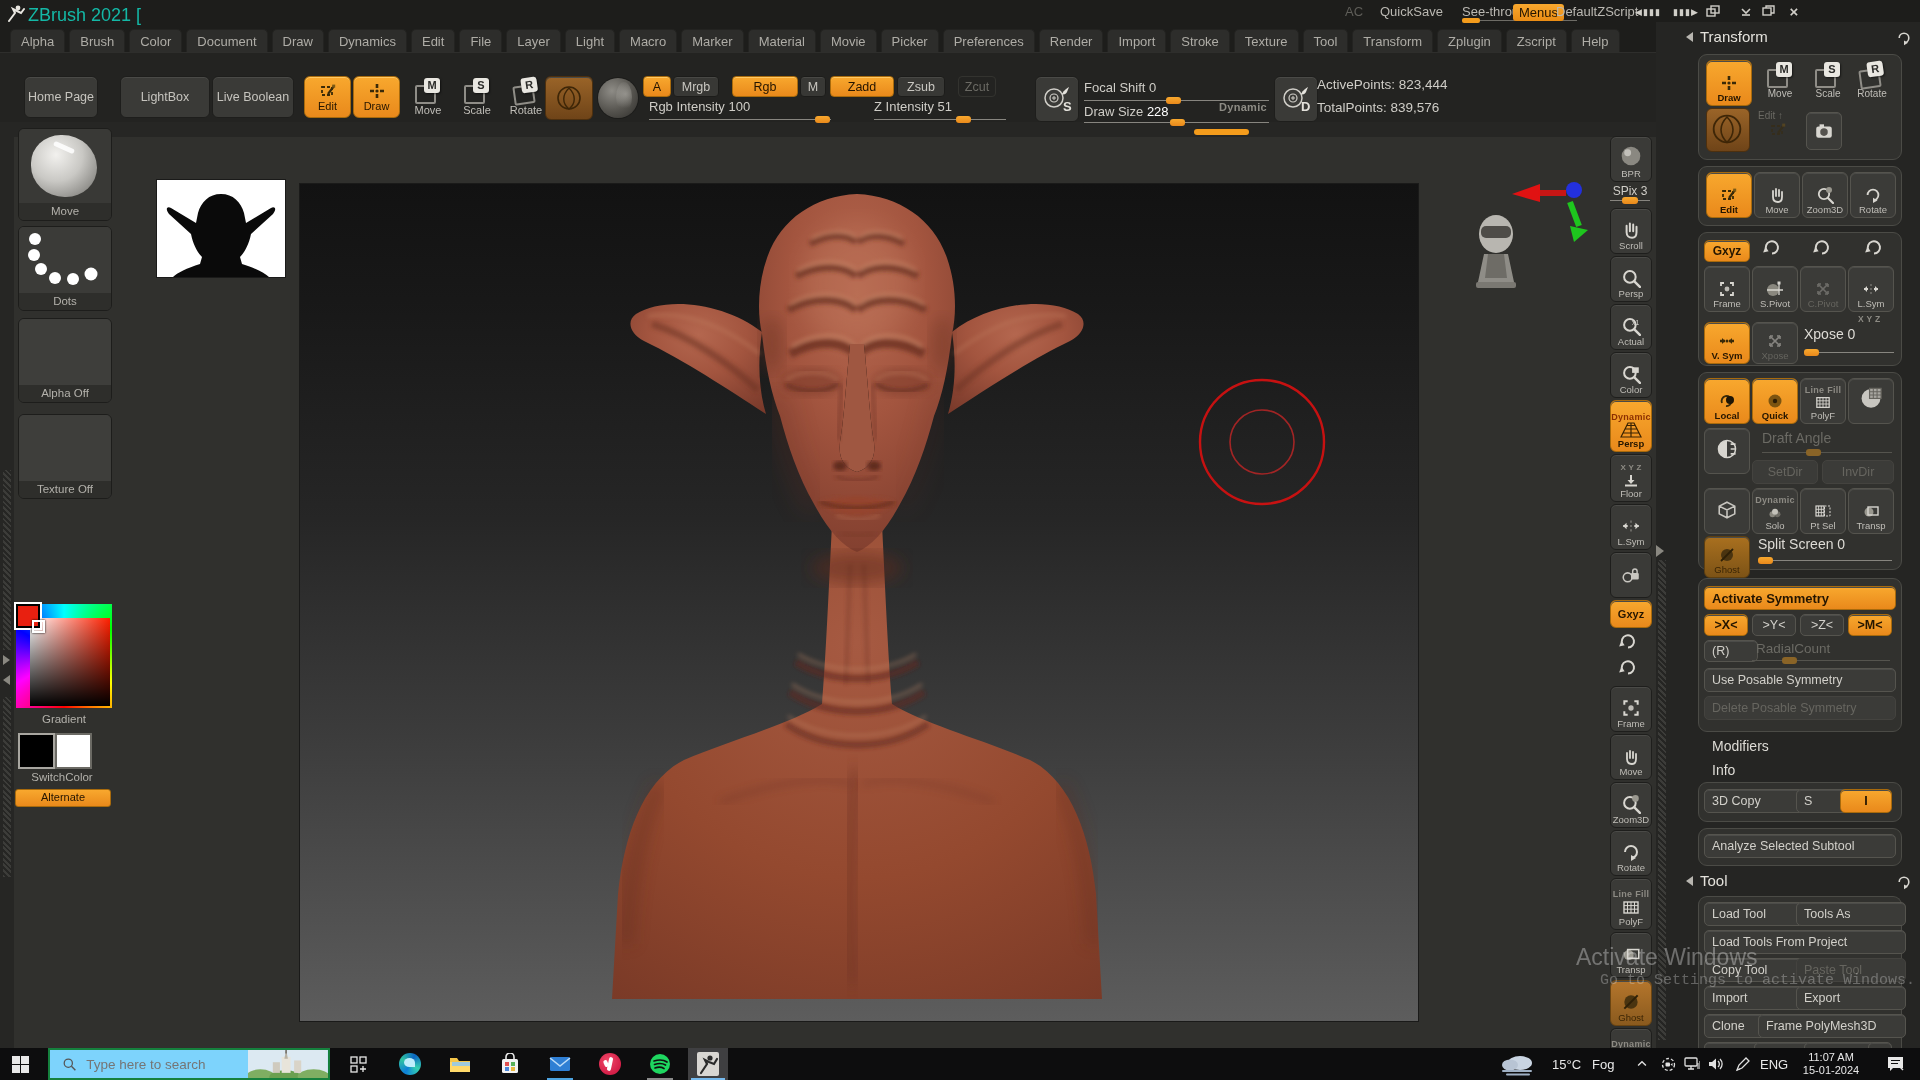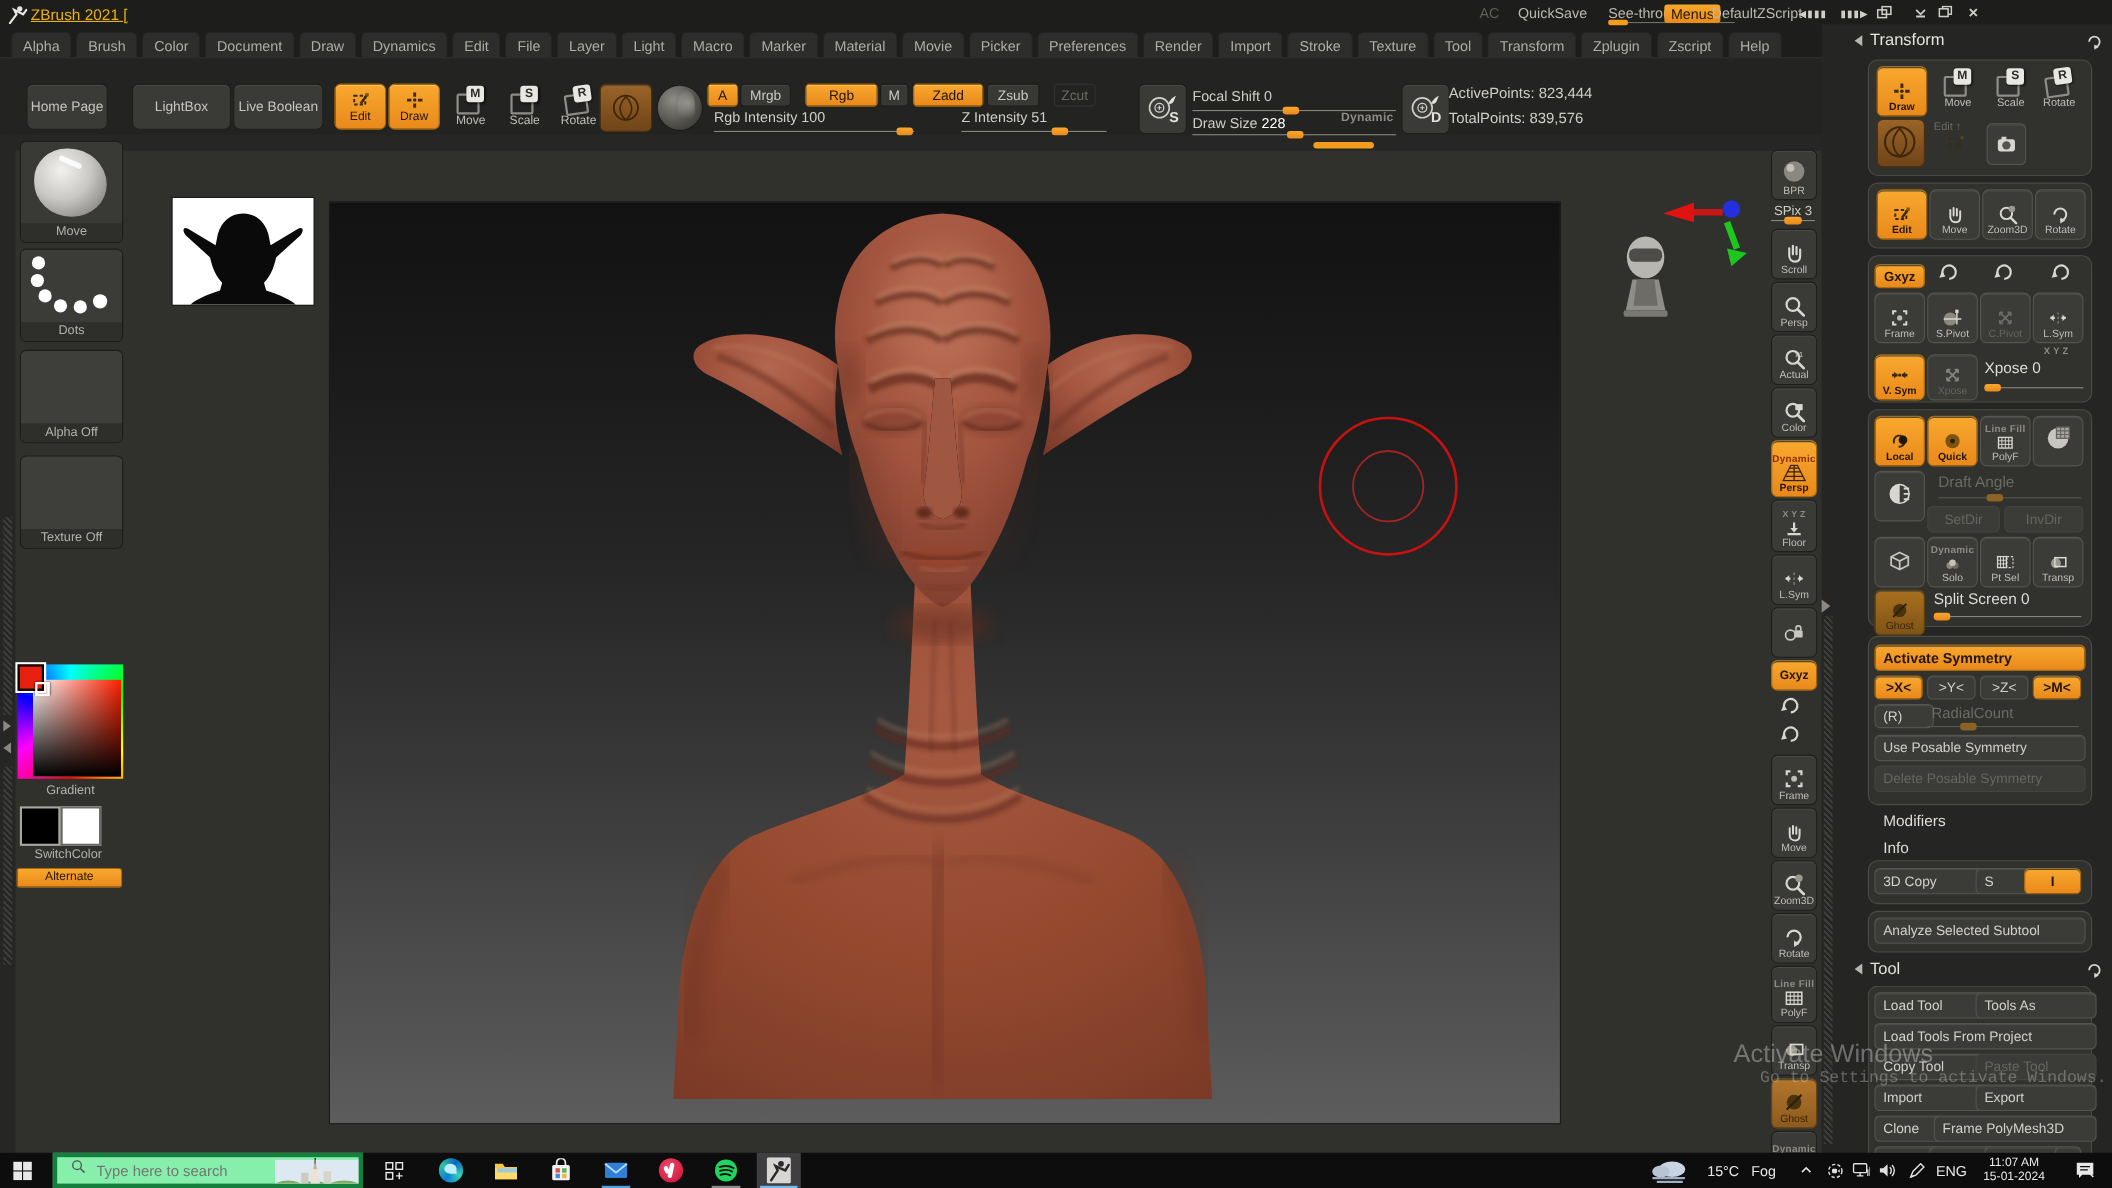--- a/index.html
+++ b/index.html
@@ -1,21 +1,21 @@
 <!DOCTYPE html>
 <html><head>
 <meta charset="utf-8">
 <style>
   html,body{margin:0;padding:0;background:#111;}
   #root{position:relative;width:1920px;height:1080px;overflow:hidden;background:#30302d;
         font-family:"Liberation Sans", sans-serif; -webkit-font-smoothing:antialiased;}
   .abs{position:absolute;}
   
   .titlebar{position:absolute;left:0;top:0;width:1920px;height:27px;background:#1d1d1b;color:#c9c7c1;}
-  .apptitle{position:absolute;left:28px;top:5px;font-size:14px;color:#eab308;text-decoration:underline;}
+  .apptitle{position:absolute;left:28px;top:5px;font-size:18px;color:#14b8a6;}
   .tb-item{position:absolute;top:4px;font-size:13px;color:#bab8b2;}
   .tb-dim{color:#5f5e59;}
   .tb-orange{background:linear-gradient(#f8a82e,#ea8c14);color:#201300;border-radius:3px;padding:1px 6px;}
   .winbtn{position:absolute;top:5px;width:16px;height:14px;color:#d0cec8;font-size:13px;line-height:14px;text-align:center;}
   
   .menubar{position:absolute;left:0;top:27px;width:1920px;height:25px;background:#1d1d1b;display:flex;gap:4px;padding-left:10px;}
   .menu-item{flex:0 0 auto;margin-top:2px;background:#2d2d2b;border:1px solid #232321;border-bottom:none;
              border-radius:5px 5px 0 0;color:#aeaca6;font-size:13px;padding:4px 10px 3px 10px;}
   
   .topshelf{position:absolute;left:0;top:52px;width:1920px;height:70px;background:#232321;border-top:1px solid #2e2e2c;}
@@ -73,22 +73,22 @@
   .pibtn.brown{background:linear-gradient(#a9701f,#7d5316);border-color:#5e3f10;}
   .pibtn.brown .slab{color:#3a2404;}
   .pibtn.dim .slab{color:#66655f;}
   .plabel{position:absolute;font-size:14px;color:#dedcd6;}
   
   .wm1{position:absolute;left:1576px;top:944px;font-size:23px;color:rgba(220,220,220,.40);z-index:50;}
   .wm2{position:absolute;left:1600px;top:972px;font-size:15px;color:rgba(220,220,220,.34);z-index:50;font-family:Liberation Mono, monospace;}
   
   .taskbar{position:absolute;left:0;top:1048px;width:1920px;height:32px;background:#0d0d0e;z-index:60;}
   .tkicon{position:absolute;top:0;width:40px;height:32px;display:flex;align-items:center;justify-content:center;}
-  .searchbox{position:absolute;left:48px;top:0;width:282px;height:32px;background:#86efac;border:4px solid #15803d;
-             box-sizing:border-box;display:flex;overflow:hidden;}
+  .searchbox{position:absolute;left:48px;top:0;width:282px;height:32px;background:#7dd3fc;border:2px solid #15803d;
+             box-sizing:border-box;display:flex;align-items:center;overflow:hidden;}
   .searchbox input{border:none;outline:none;background:transparent;font-size:13.5px;color:#333;width:160px;
                    font-family:"Liberation Sans",sans-serif;}
   .traytext{position:absolute;top:0;height:32px;display:flex;align-items:center;color:#e8e8e8;font-size:13px;}
   .clock{position:absolute;left:1802px;top:3px;width:58px;text-align:center;color:#e8e8e8;font-size:11px;line-height:13px;}
   .underline-blue{position:absolute;bottom:0;left:7px;width:26px;height:2px;background:#4da3e0;}
   .zb-active{background:#3f3f41;}
   svg{display:block;}
 </style>
 </head>
 <body>

